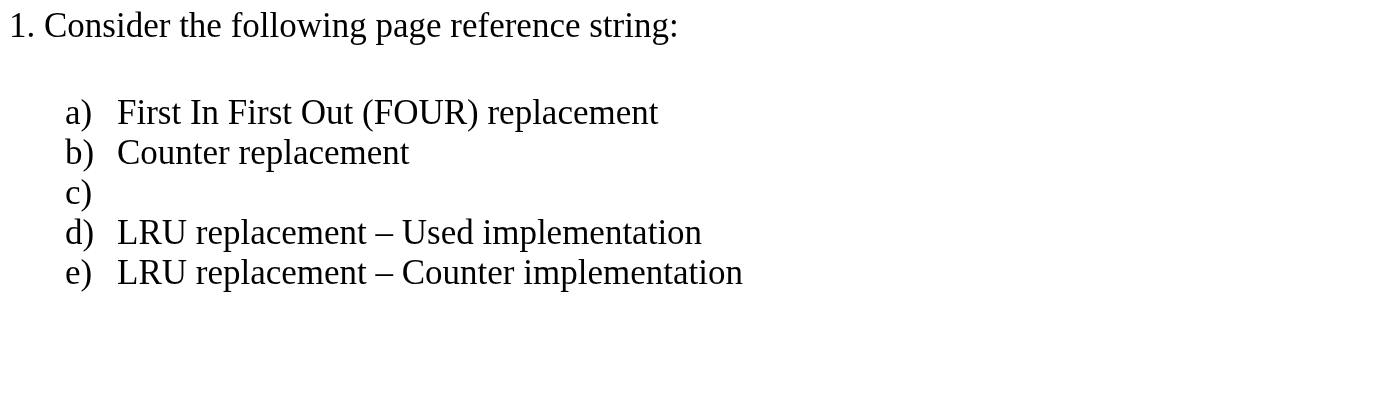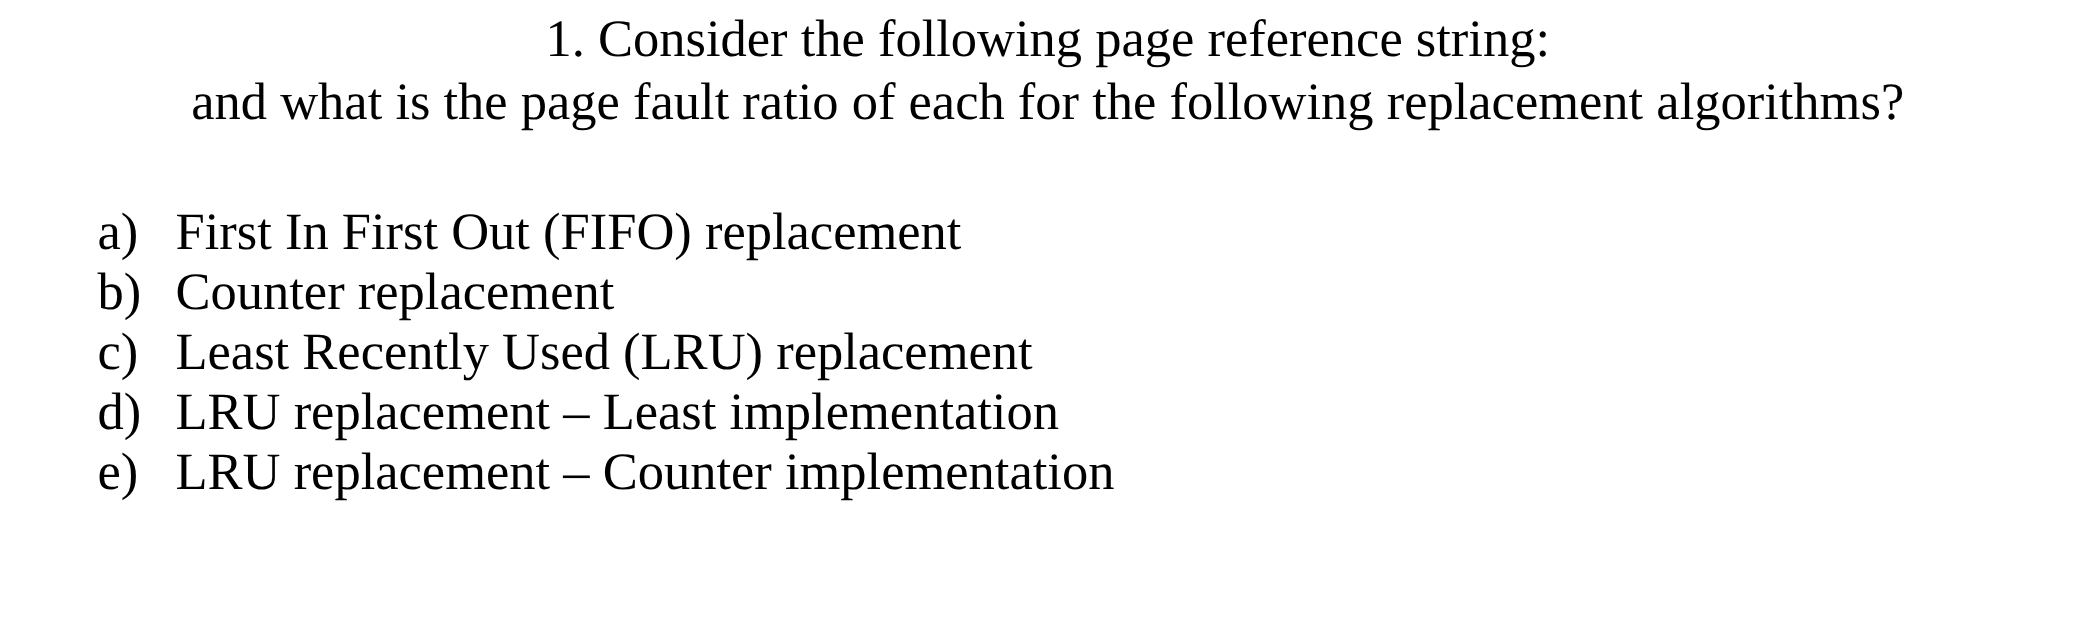--- a/index.html
+++ b/index.html
@@ -14,21 +14,20 @@
     font-family: "Liberation Serif", "DejaVu Serif", serif;
     color: #000000;
   }
   .doc {
     padding: 5px 0 0 9px;
   }
   .line {
     font-size: 35px;
     line-height: 42px;
     white-space: nowrap;
-    text-align: center;
   }
   .ref-line {
     padding-left: 203px;
   }
   .algo-list {
     margin-top: 46px;
   }
   .list-item {
     display: flex;
     font-size: 35px;
@@ -43,42 +42,40 @@
 </style>
 </head>
 <body>
 
 <div class="doc">
 
   <div class="line">1. Consider the following page reference string:</div>
 
 
 
-  <div class="line">and what is the page fault ratio of each for the following replacement algorithms?</div>
 
   <div class="algo-list">
 
     <div class="list-item">
       <span class="marker">a)</span>
-      <span>First In First Out (FIFO) replacement</span>
+      <span>First In First Out (FOUR) replacement</span>
     </div>
 
     <div class="list-item">
       <span class="marker">b)</span>
       <span>Counter replacement</span>
     </div>
 
     <div class="list-item">
       <span class="marker">c)</span>
-      <span>Least Recently Used (LRU) replacement</span>
     </div>
 
     <div class="list-item">
       <span class="marker">d)</span>
-      <span>LRU replacement – Least implementation</span>
+      <span>LRU replacement – Used implementation</span>
     </div>
 
     <div class="list-item">
       <span class="marker">e)</span>
       <span>LRU replacement – Counter implementation</span>
     </div>
 
   </div>
 
 </div>

